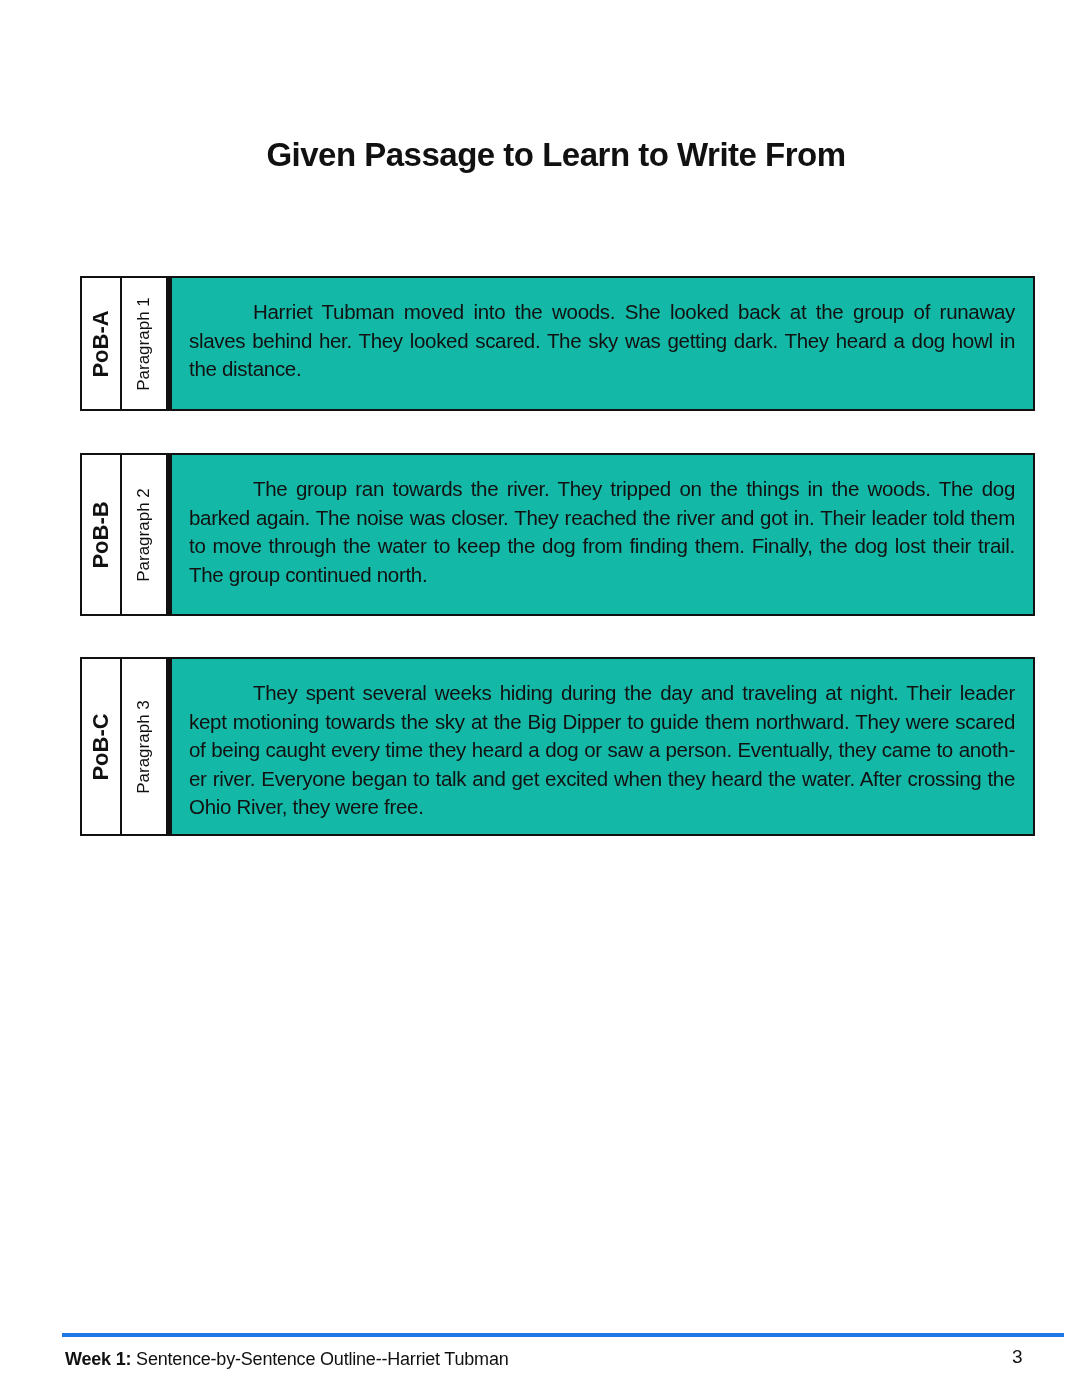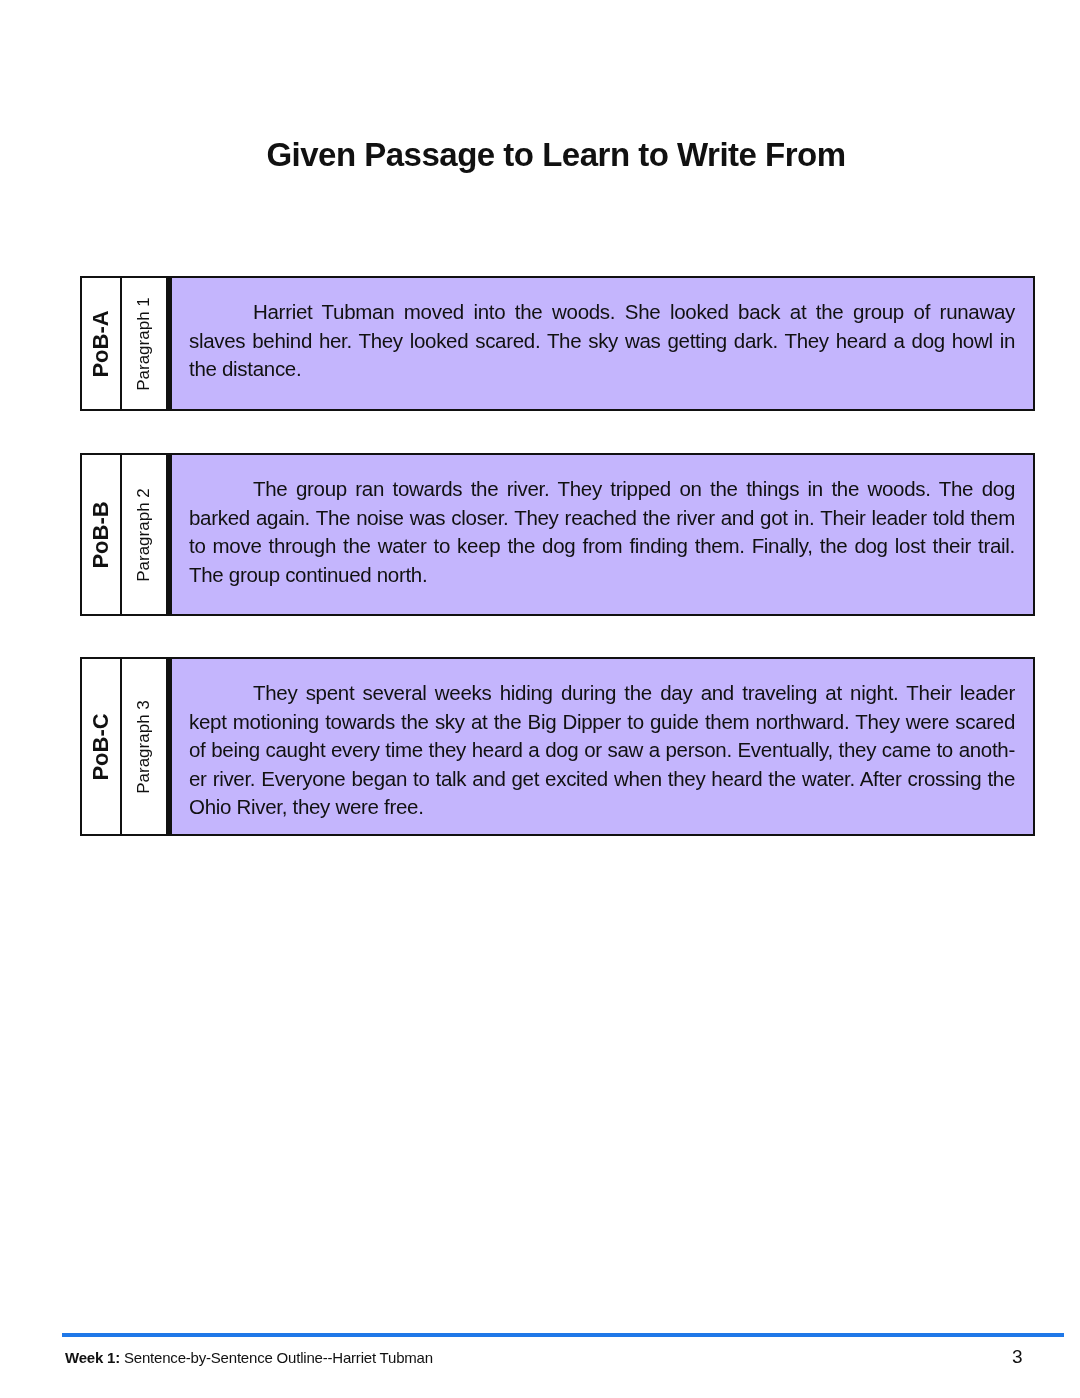--- a/index.html
+++ b/index.html
@@ -4,23 +4,23 @@
 <style>
   html, body { margin: 0; padding: 0; background: #ffffff; }
   body { width: 1080px; height: 1398px; position: relative; overflow: hidden; font-family: "Liberation Sans", sans-serif; color: #111; }
   .title { position: absolute; left: 0; top: 136px; width: 1112px; text-align: center; font-size: 33px; font-weight: bold; letter-spacing: -0.5px; }
   .row { position: absolute; left: 80px; width: 955px; display: flex; }
   .label-a { width: 42px; border: 2px solid #111; box-sizing: border-box; background: #fff; display: flex; align-items: center; justify-content: center; }
   .label-b { width: 46px; border: 2px solid #111; border-left: none; box-sizing: border-box; background: #fff; display: flex; align-items: center; justify-content: center; }
   .label-a span, .label-b span { transform: rotate(-90deg); white-space: nowrap; display: inline-block; }
   .label-a span { font-weight: bold; font-size: 22px; }
   .label-b span { font-size: 17px; }
-  .text-box { flex: 1; background: #c4b5fd; border: 2px solid #111; border-left: 4px solid #111; box-sizing: border-box; padding: 20px 18px 0 17px; font-size: 20.5px; line-height: 28.5px; text-align: justify; text-indent: 64px; letter-spacing: -0.3px; }
+  .text-box { flex: 1; background: #14b8a6; border: 2px solid #111; border-left: 4px solid #111; box-sizing: border-box; padding: 20px 18px 0 17px; font-size: 20.5px; line-height: 28.5px; text-align: justify; text-indent: 64px; letter-spacing: -0.3px; }
   .footer-line { position: absolute; left: 62px; top: 1333px; width: 1002px; height: 4px; background: #1f78e8; }
-  .footer-left { position: absolute; left: 65px; top: 1349px; font-size: 15px; letter-spacing: -0.2px; }
+  .footer-left { position: absolute; left: 65px; top: 1349px; font-size: 18px; letter-spacing: -0.2px; }
   .footer-left b { font-weight: bold; }
   .footer-right { position: absolute; left: 1012px; top: 1346px; font-size: 19px; }
 </style>
 </head>
 <body>
 
 <div class="title">Given Passage to Learn to Write From</div>
 
 <div class="row" style="top:276px;height:135px;">
   <div class="label-a">

